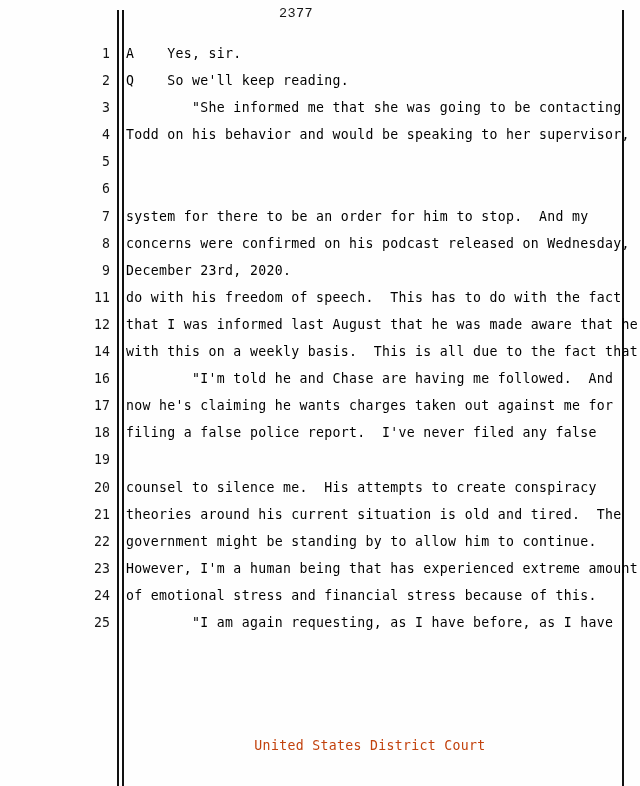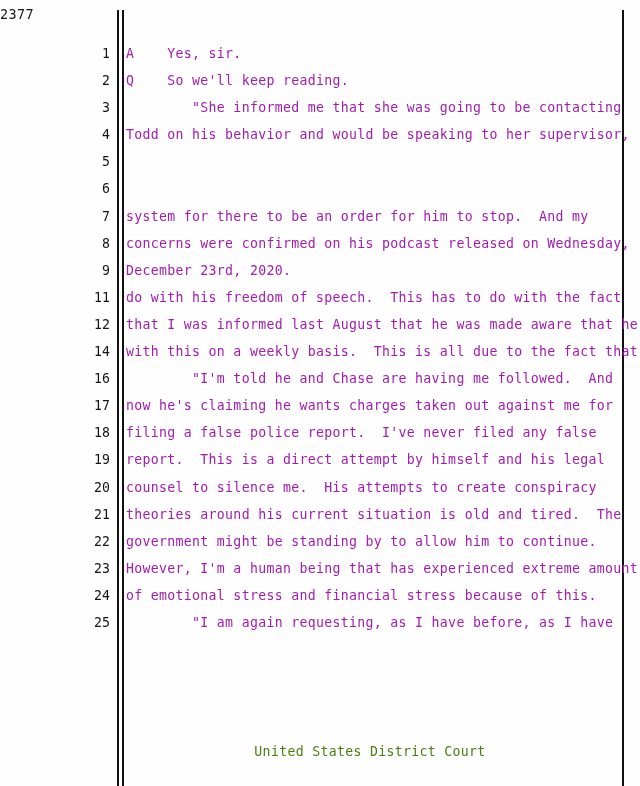--- a/index.html
+++ b/index.html
@@ -16,24 +16,25 @@
     font-family: "DejaVu Sans Mono", "Liberation Mono", monospace;
     color: #101010;
   }
 
   
   #page-number {
     position: absolute;
     top: 6px;
     left: 0;
     width: 592px;
-    text-align: left;
+    text-align: center;
     font-size: 13.5px;
     letter-spacing: 0.4px;
     color: #161616;
+    font-family: Liberation Mono, monospace;
   }
 
   
   .rule {
     position: absolute;
     background: #111111;
   }
   #rule-left-outer  { left: 117px; top: 10px; width: 2px;   height: 776px; }
   #rule-left-inner  { left: 122px; top: 10px; width: 1.6px; height: 776px; }
   #rule-right       { left: 622px; top: 10px; width: 1.6px; height: 776px; }
@@ -57,36 +58,35 @@
     width: 44px;
     text-align: right;
     font-size: 13.2px;
     color: #141414;
   }
   .line-text {
     position: absolute;
     left: 126px;
     font-size: 13.2px;
     letter-spacing: 0.32px;
-    color: #a21caf;
+    color: #000000;
     white-space: pre;
   }
 
   
   #footer {
     position: absolute;
     top: 738px;
     left: 126px;
     width: 488px;
     text-align: center;
     font-size: 13.2px;
     letter-spacing: 0.32px;
-    color: #4d7c0f;
+    color: #c2410c;
     white-space: pre;
-    margin-top: 6px;
   }
 </style>
 </head>
 <body>
 
 <div id="page">
 
   <div id="page-number">2377</div>
 
   <div class="rule" id="rule-left-outer"></div>
@@ -102,21 +102,21 @@
       <div class="line"><span class="line-number">6</span></div>
       <div class="line"><span class="line-number">7</span><span class="line-text">system for there to be an order for him to stop.  And my</span></div>
       <div class="line"><span class="line-number">8</span><span class="line-text">concerns were confirmed on his podcast released on Wednesday,</span></div>
       <div class="line"><span class="line-number">9</span><span class="line-text">December 23rd, 2020.</span></div>
       <div class="line"><span class="line-number">11</span><span class="line-text">do with his freedom of speech.  This has to do with the fact</span></div>
       <div class="line"><span class="line-number">12</span><span class="line-text">that I was informed last August that he was made aware that he</span></div>
       <div class="line"><span class="line-number">14</span><span class="line-text">with this on a weekly basis.  This is all due to the fact that</span></div>
       <div class="line"><span class="line-number">16</span><span class="line-text">        "I'm told he and Chase are having me followed.  And</span></div>
       <div class="line"><span class="line-number">17</span><span class="line-text">now he's claiming he wants charges taken out against me for</span></div>
       <div class="line"><span class="line-number">18</span><span class="line-text">filing a false police report.  I've never filed any false</span></div>
-      <div class="line"><span class="line-number">19</span><span class="line-text">report.  This is a direct attempt by himself and his legal</span></div>
+      <div class="line"><span class="line-number">19</span></div>
       <div class="line"><span class="line-number">20</span><span class="line-text">counsel to silence me.  His attempts to create conspiracy</span></div>
       <div class="line"><span class="line-number">21</span><span class="line-text">theories around his current situation is old and tired.  The</span></div>
       <div class="line"><span class="line-number">22</span><span class="line-text">government might be standing by to allow him to continue.</span></div>
       <div class="line"><span class="line-number">23</span><span class="line-text">However, I'm a human being that has experienced extreme amount</span></div>
       <div class="line"><span class="line-number">24</span><span class="line-text">of emotional stress and financial stress because of this.</span></div>
       <div class="line"><span class="line-number">25</span><span class="line-text">        "I am again requesting, as I have before, as I have</span></div>
     </div>
 
   <div id="footer">United States District Court</div>
 

